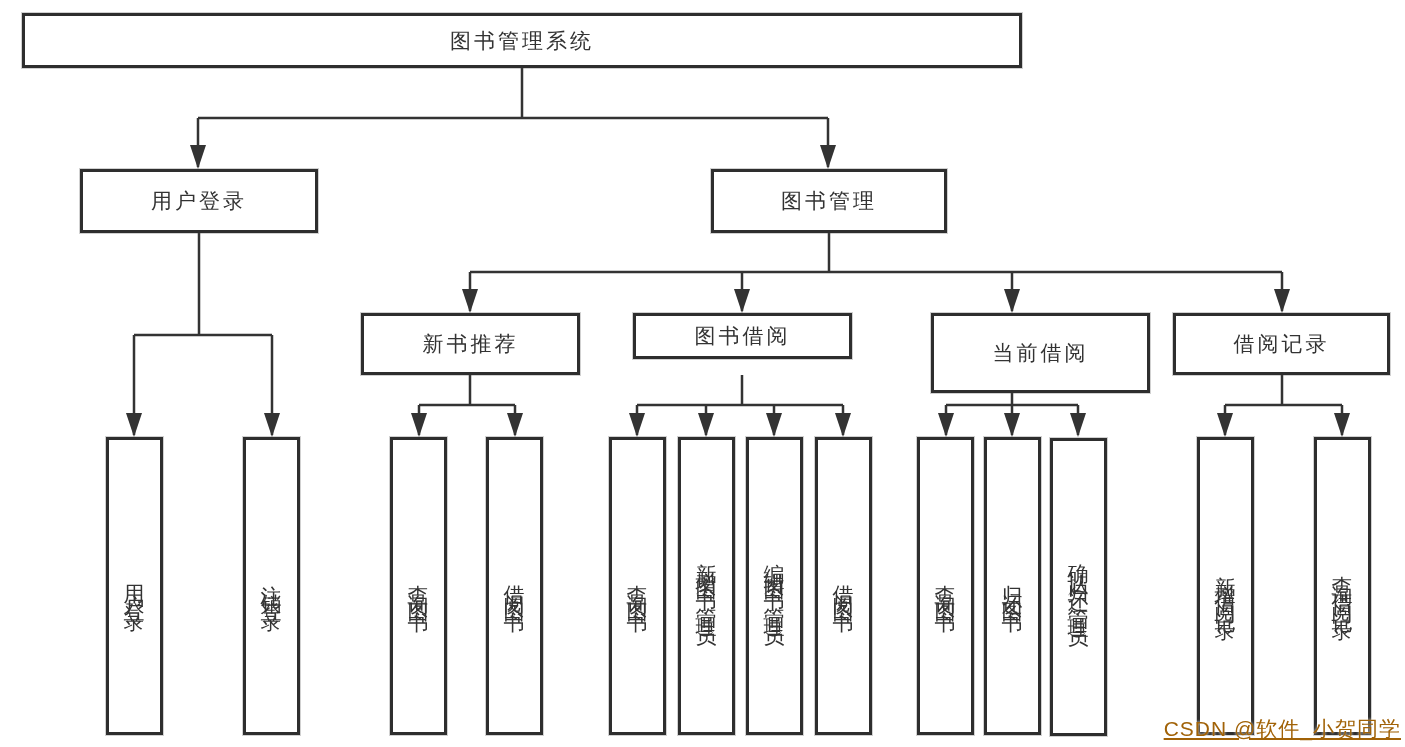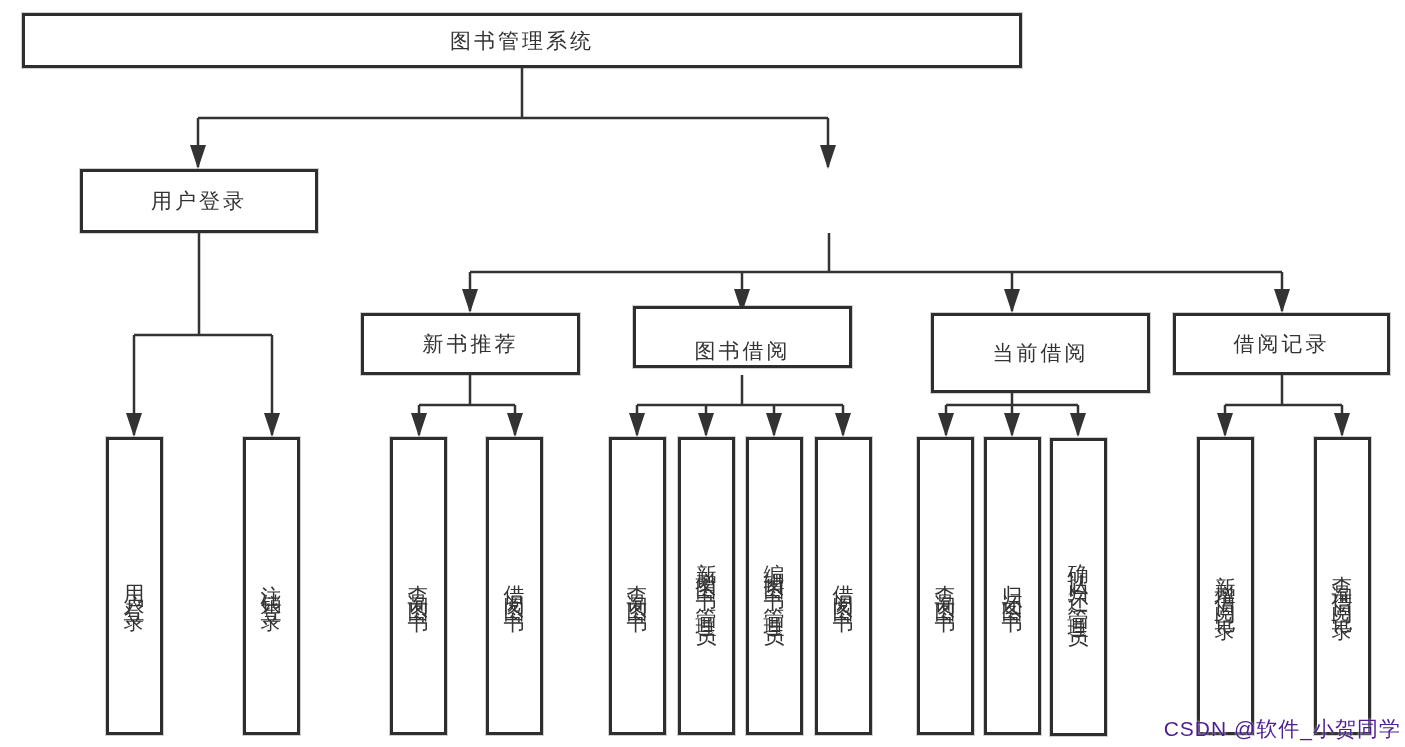--- a/index.html
+++ b/index.html
@@ -52,24 +52,25 @@
     font-size: 21px;
     letter-spacing: 9px;
     line-height: 1;
     color: #333333;
   }
   .watermark {
     position: absolute;
     right: 4px;
     bottom: 4px;
     font-size: 21px;
-    color: #4c1d95;
+    color: #a16207;
     letter-spacing: 1px;
     z-index: 3;
     text-shadow: 0 0 3px #ffffff;
+    text-decoration: underline;
   }
 </style>
 </head>
 <body>
 
 <div class="stage">
 
   <svg class="connectors" viewBox="0 0 1405 747" xmlns="http://www.w3.org/2000/svg">
     <defs>
       <marker id="arw" viewBox="0 0 24 16" refX="22" refY="8" markerWidth="24" markerHeight="16" orient="auto" markerUnits="userSpaceOnUse">
@@ -113,25 +114,28 @@
     </g>
   </svg>
 
   <div class="box hbox" style="left:22px; top:13px; width:1000px; height:55px;text-align:right;">
     <span>图书管理系统</span>
   </div>
 
   <div class="box hbox" style="left:80px; top:169px; width:238px; height:64px;">
     <span>用户登录</span>
   </div>
+  <div class="box hbox" style="left:711px; top:169px; width:236px; height:64px;">
+    <span>图书管理</span>
+  </div>
 
   <div class="box hbox" style="left:361px; top:313px; width:219px; height:62px;">
     <span>新书推荐</span>
   </div>
-  <div class="box hbox" style="left:633px; top:306px; width:219px; height:62px;align-items:flex-end;">
+  <div class="box hbox" style="left:633px; top:313px; width:219px; height:46px;">
     <span>图书借阅</span>
   </div>
   <div class="box hbox" style="left:903px; top:313px; width:219px; height:80px;margin-left:28px;">
     <span>当前借阅</span>
   </div>
   <div class="box hbox" style="left:1173px; top:313px; width:217px; height:62px;font-family:Liberation Serif, serif;">
     <span>借阅记录</span>
   </div>
 
   <div class="box vbox" style="left:106px; top:437px;">

